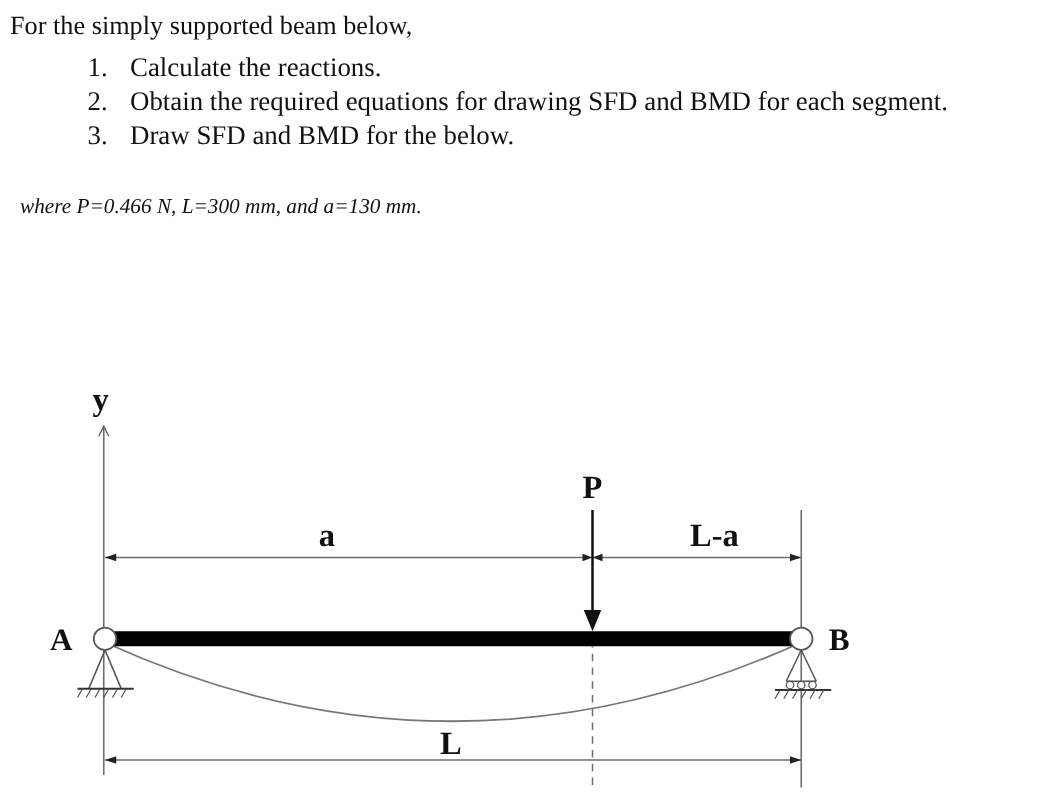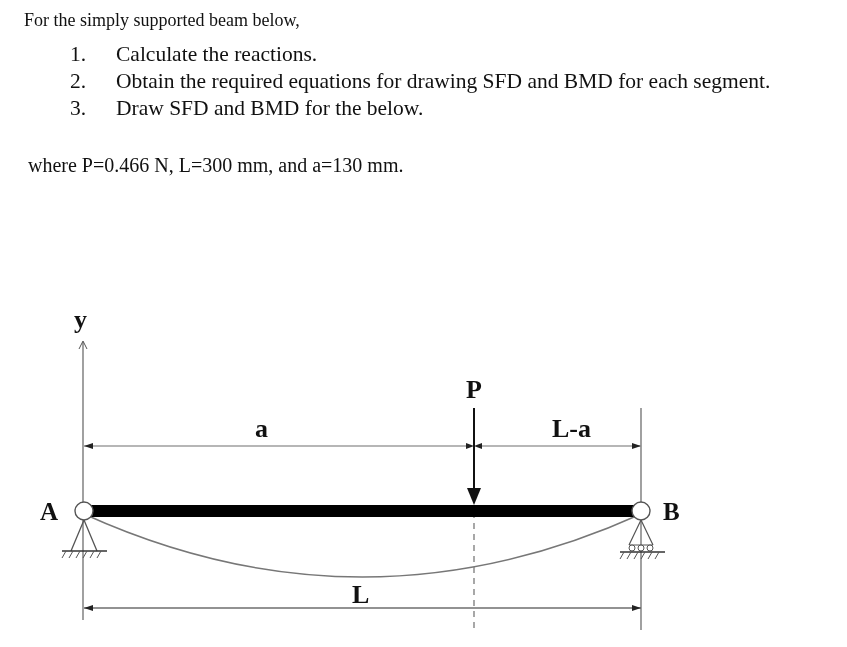--- a/index.html
+++ b/index.html
@@ -10,23 +10,23 @@
     body {
       width: 847px;
       height: 647px;
       position: relative;
       overflow: hidden;
       font-family: "Liberation Serif", serif;
       color: #111111;
     }
     .intro {
       position: absolute;
-      left: 24px;
+      left: 8px;
       top: 6px;
-      font-size: 18px;
+      font-size: 21px;
       line-height: 28px;
       white-space: nowrap;
     }
     .task-list {
       position: absolute;
       left: 0;
       top: 41px;
       margin: 0;
       padding: 0;
       list-style: none;
@@ -37,30 +37,31 @@
       font-size: 21.5px;
       line-height: 27px;
       white-space: nowrap;
     }
     .task-num {
       position: absolute;
       left: 70px;
     }
     .task-text {
       position: absolute;
-      left: 116px;
+      left: 104px;
       text-align: right;
     }
     .given {
       position: absolute;
-      left: 28px;
+      left: 16px;
       top: 151px;
-      font-size: 20px;
+      font-size: 17px;
       line-height: 28px;
       white-space: nowrap;
+      font-style: italic;
     }
     .diagram {
       position: absolute;
       left: 0;
       top: 0;
     }
     .lbl {
       font-family: "Liberation Serif", serif;
       font-weight: bold;
       fill: #111111;

